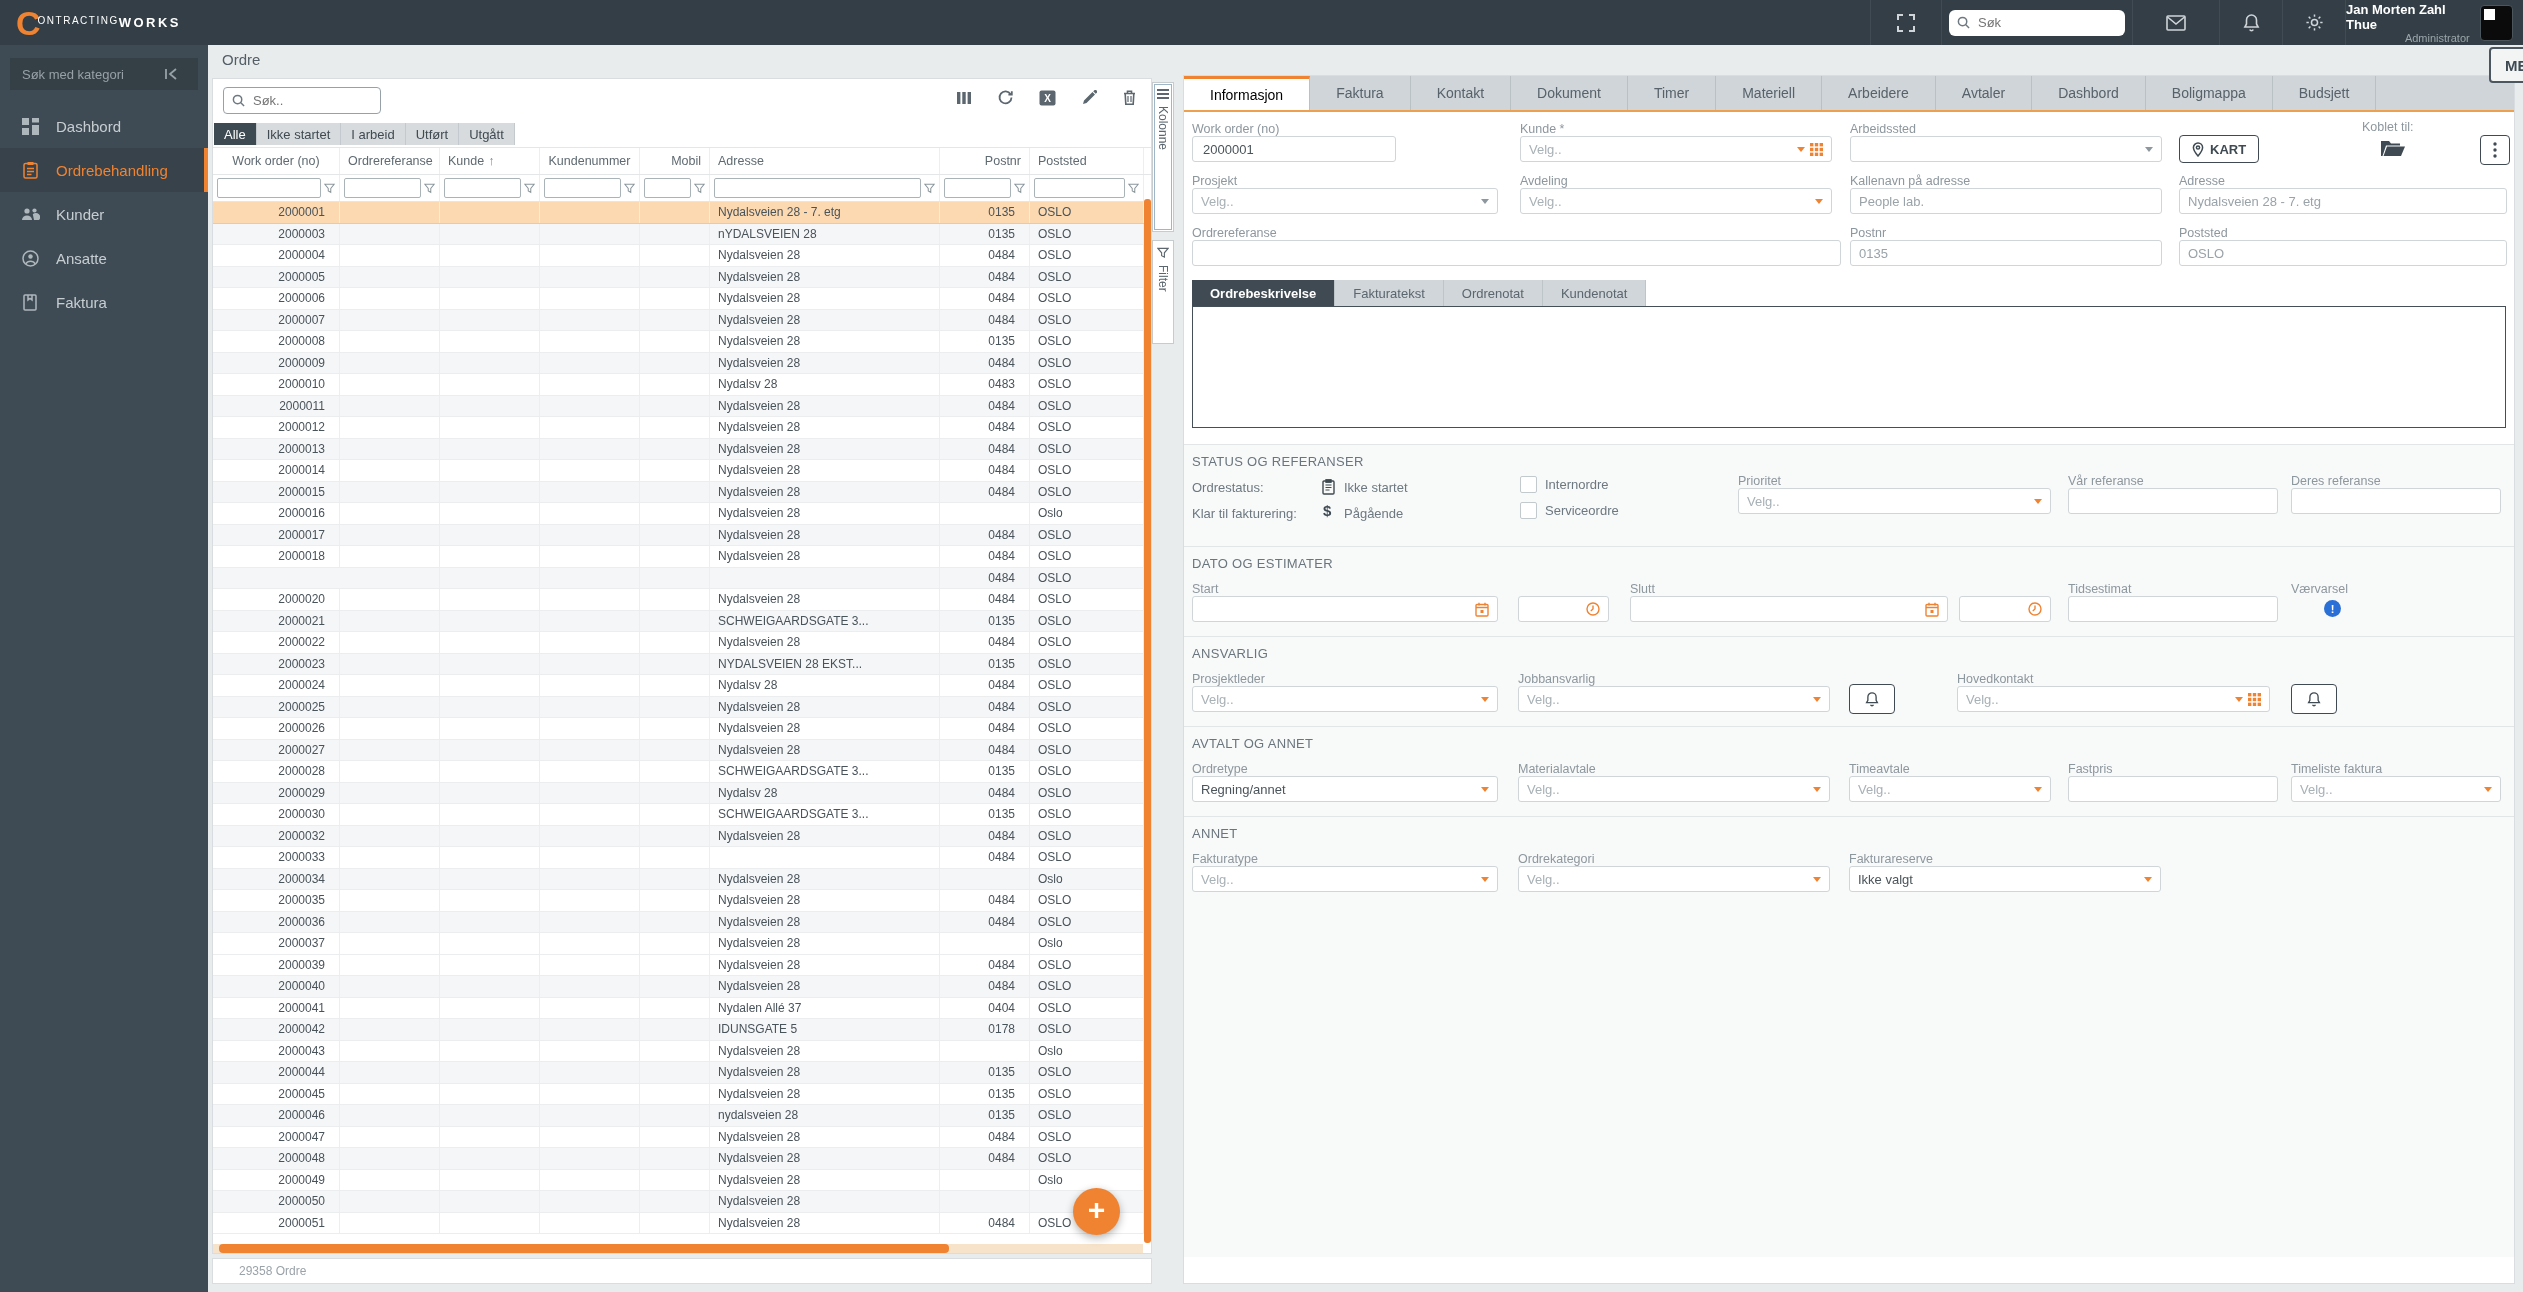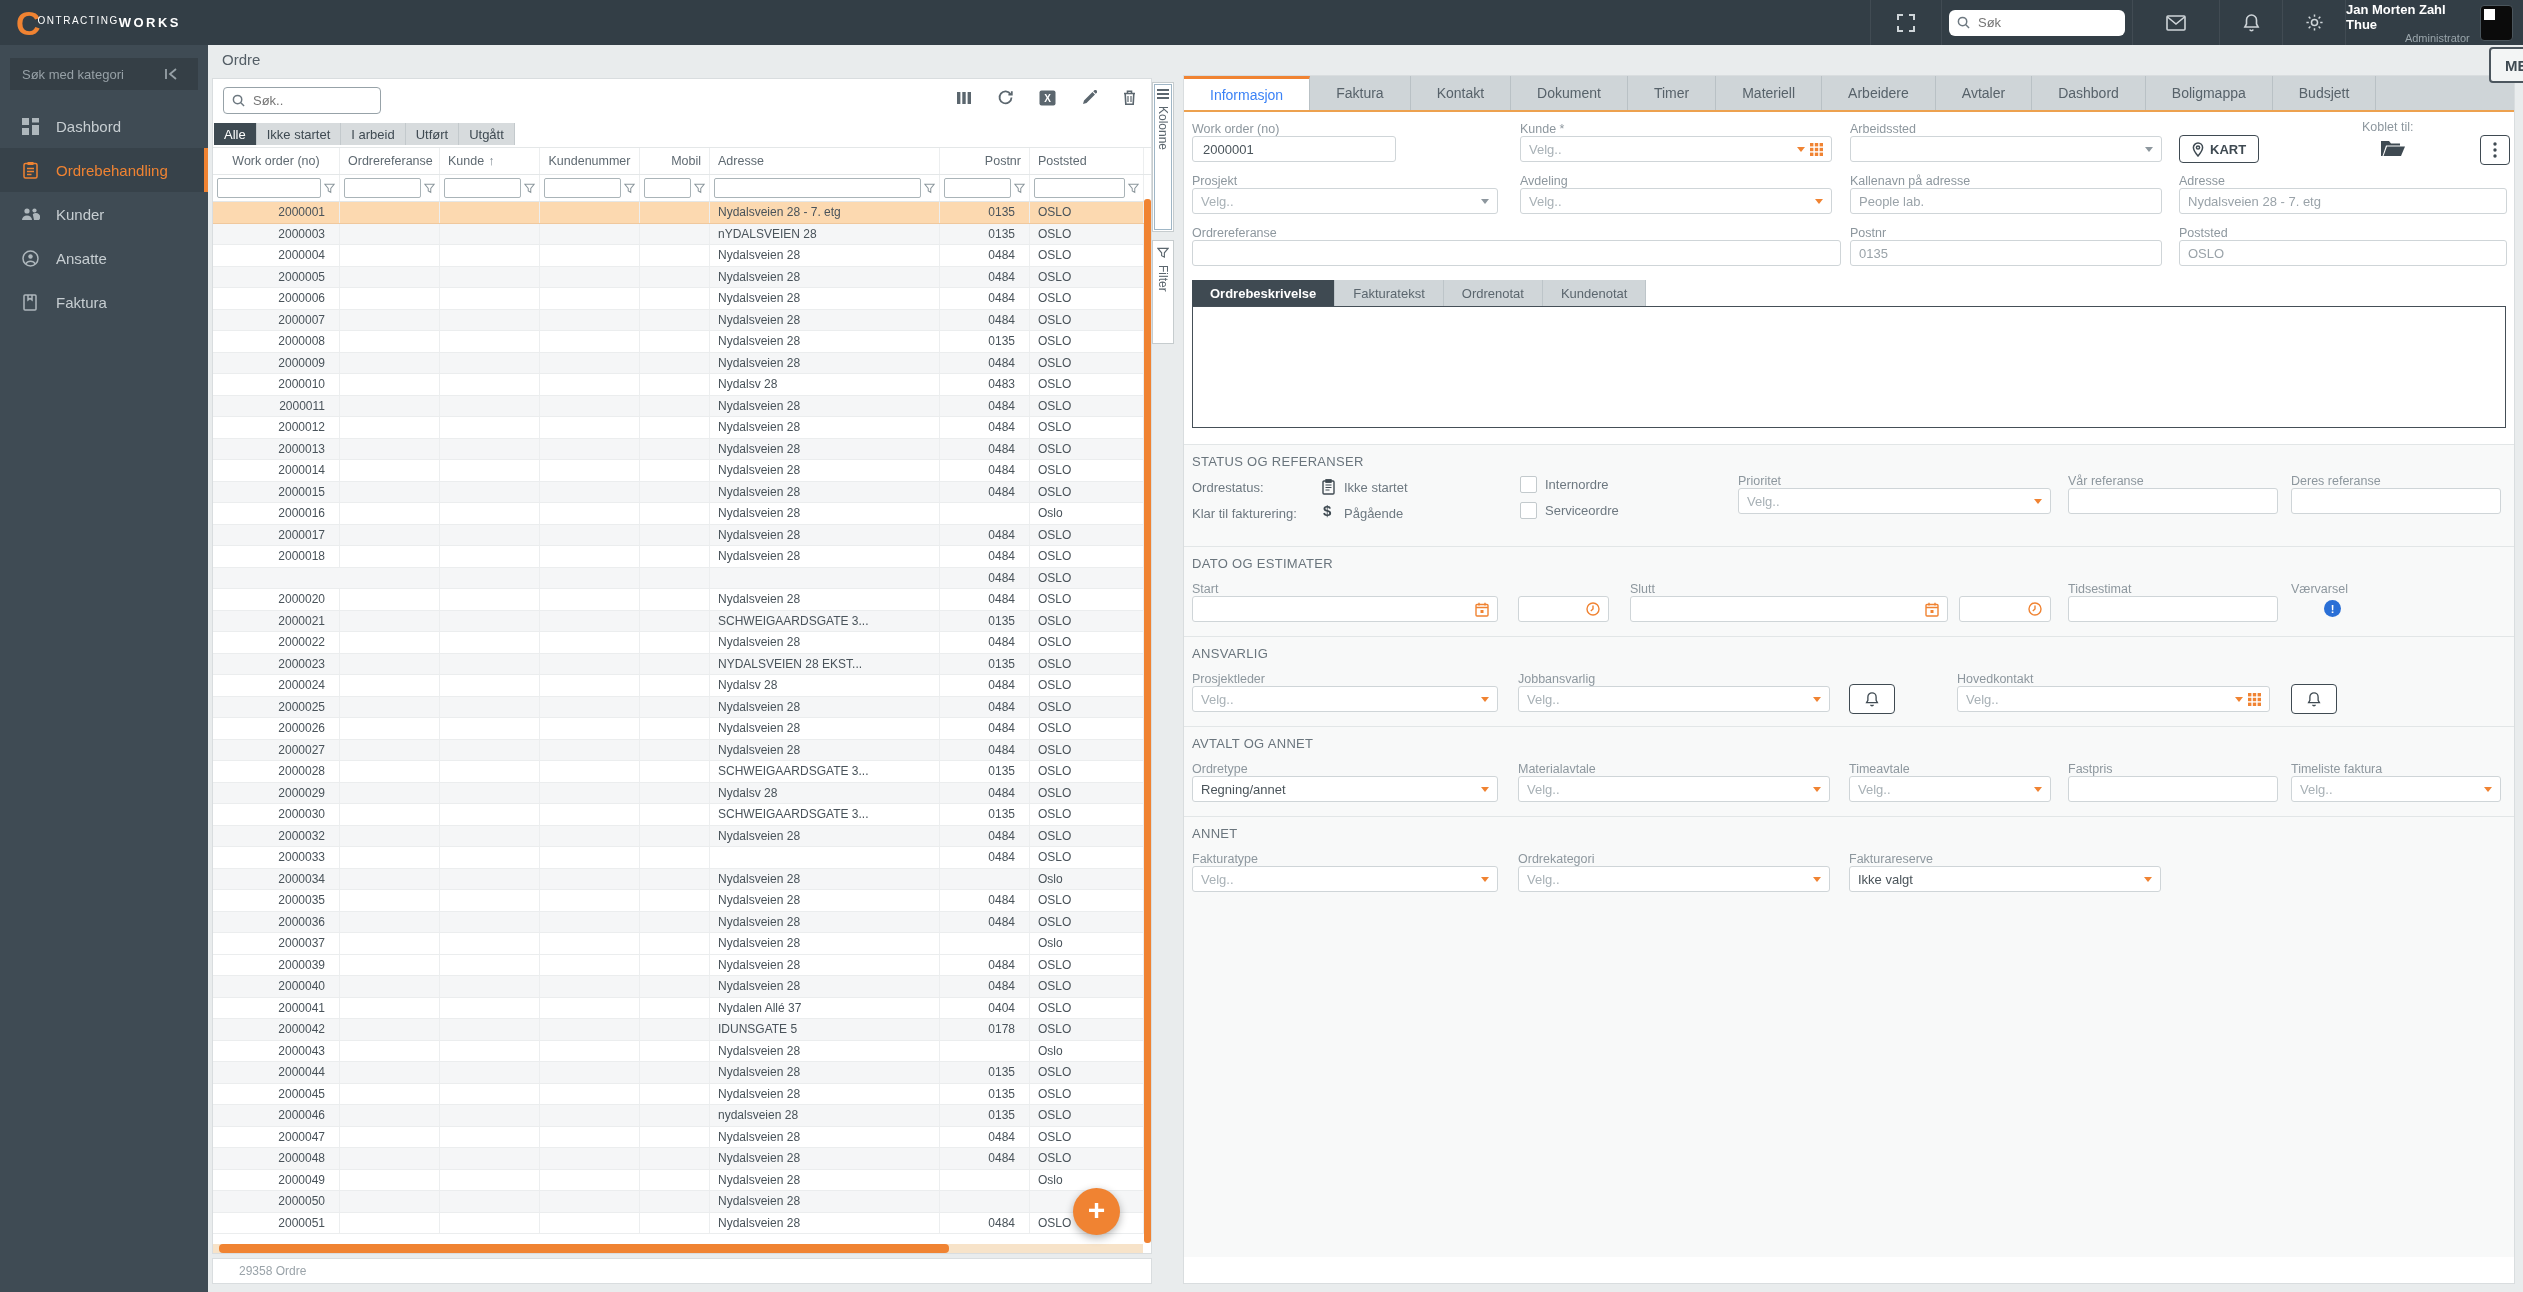--- a/index.html
+++ b/index.html
@@ -66,21 +66,21 @@
   
   .side-tabs{position:absolute;left:1152px;top:82px;z-index:6;}
   .vtab{width:22px;background:#fff;border:1px solid #c6ccce;box-sizing:border-box;display:flex;flex-direction:column;align-items:center;padding-top:6px;gap:6px;margin-bottom:8px;cursor:pointer;}
   .vtab .vlabel{writing-mode:vertical-rl;font-size:12px;color:#5b666e;}
   .vtab.kol{height:150px;outline:1px solid #9fb6c6;outline-offset:-3px;}
   .vtab.fil{height:104px;}
   
   .detail{position:absolute;left:1183px;top:75px;width:1332px;height:1209px;background:#fff;border:1px solid #d9dddf;box-sizing:border-box;z-index:5;}
   .dtabs{position:absolute;left:0;top:0;right:0;height:34px;background:#cfd5d8;display:flex;border-bottom:2px solid #eda14f;}
   .dtab{padding:0 26px;display:flex;align-items:center;font-size:14px;color:#57626a;border-right:1px solid #b9c1c5;cursor:pointer;box-sizing:border-box;}
-  .dtab.active{background:#fff;color:#3b82f6;border-top:3px solid #f08332;}
+  .dtab.active{background:#fff;color:#000000;border-top:3px solid #f08332;}
   .dlabel{position:absolute;font-size:12.5px;color:#8d979e;white-space:nowrap;}
   .dinput,.dselect{position:absolute;height:26px;border:1px solid #cfd5d8;border-radius:3px;background:#fff;box-sizing:border-box;font-size:13px;color:#4a545a;display:flex;align-items:center;padding:0 8px;}
   .dinput input{border:0;outline:0;width:100%;font-size:13px;color:#4a545a;font-family:"Liberation Sans",sans-serif;background:transparent;}
   .dinput.dis{color:#9aa3a9;}
   .dselect{justify-content:space-between;cursor:pointer;gap:6px;}
   .dselect .ph{color:#a8b1b6;overflow:hidden;white-space:nowrap;}
   .dselect .val{color:#4a545a;}
   .caret{width:0;height:0;border-left:4px solid transparent;border-right:4px solid transparent;border-top:5px solid #f08332;flex:none;}
   .caret.gray{border-top-color:#8d979e;}
   .sel-icons{display:flex;align-items:center;gap:5px;flex:none;}

